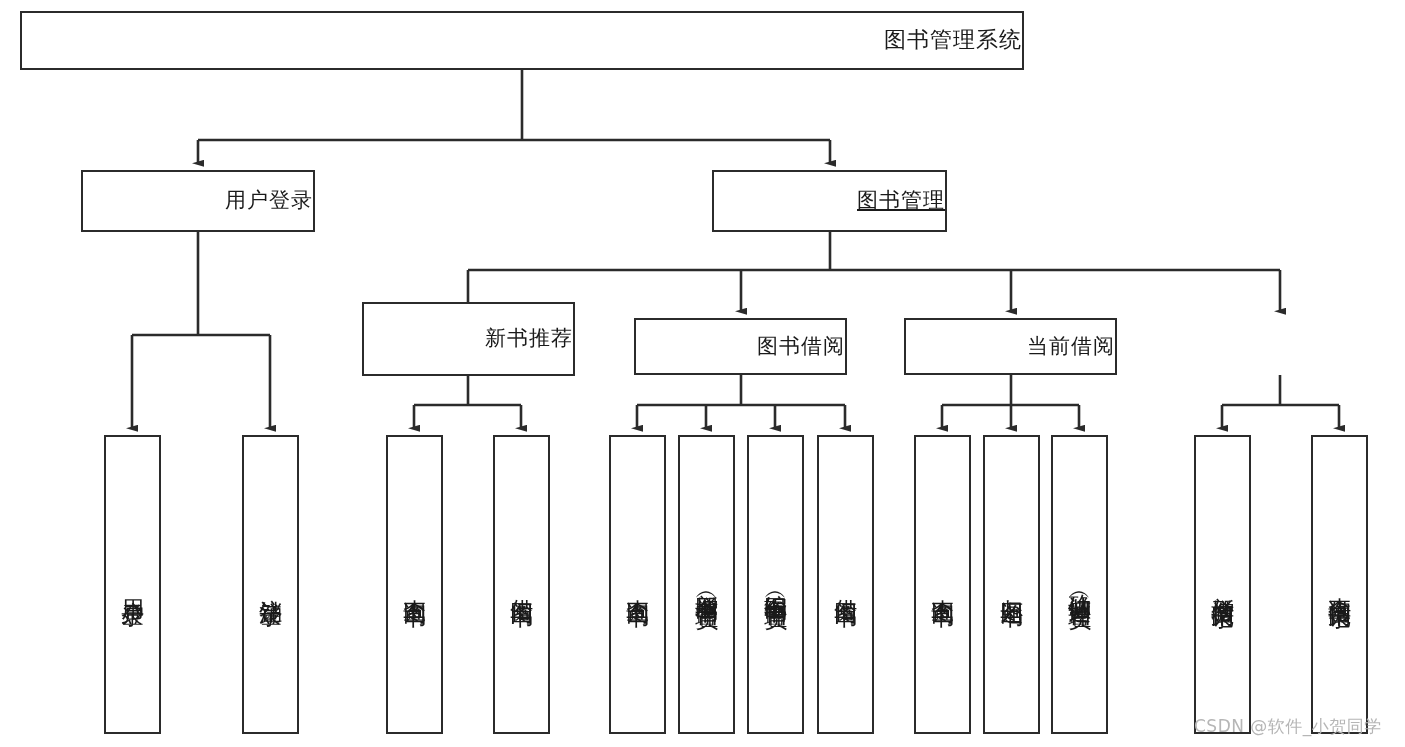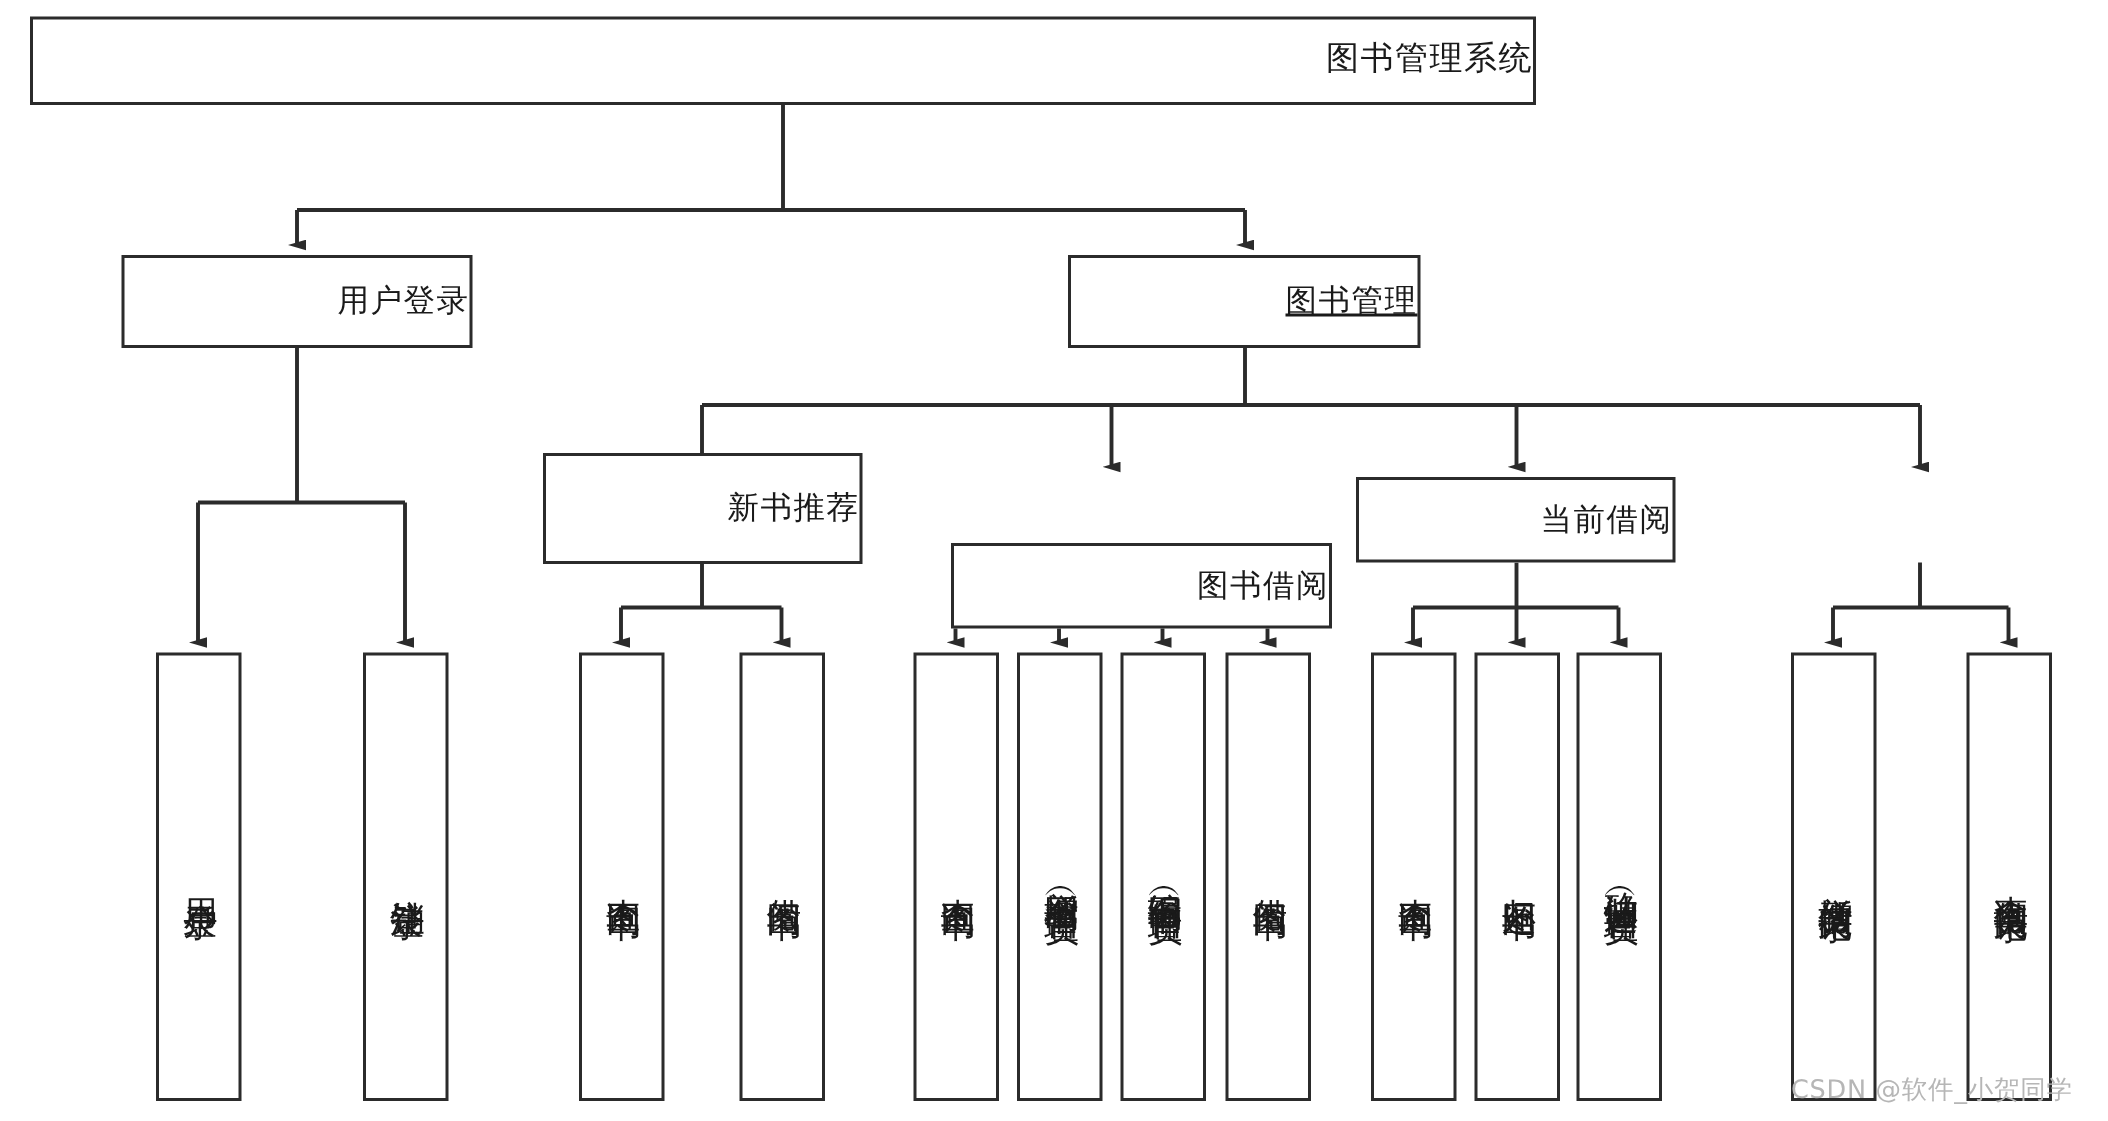--- a/index.html
+++ b/index.html
@@ -133,21 +133,21 @@
   <div class="node node-h" style="left:81px; top:170px; width:234px; height:62px;">
     <span>用户登录</span>
   </div>
   <div class="node node-h" style="left:712px; top:170px; width:235px; height:62px;text-decoration:underline;">
     <span>图书管理</span>
   </div>
 
   <div class="node node-h" style="left:362px; top:302px; width:213px; height:74px;">
     <span>新书推荐</span>
   </div>
-  <div class="node node-h" style="left:634px; top:318px; width:254px; height:57px;margin-top:44px;">
+  <div class="node node-h" style="left:634px; top:318px; width:213px; height:57px;">
     <span>图书借阅</span>
   </div>
   <div class="node node-h" style="left:904px; top:318px; width:213px; height:57px;padding-left:13px;">
     <span>当前借阅</span>
   </div>
 
   <div class="node node-v" style="left:104px; top:435px; width:57px; height:299px;">
     <span>用户登录</span>
   </div>
   <div class="node node-v" style="left:242px; top:435px; width:57px; height:299px;">

